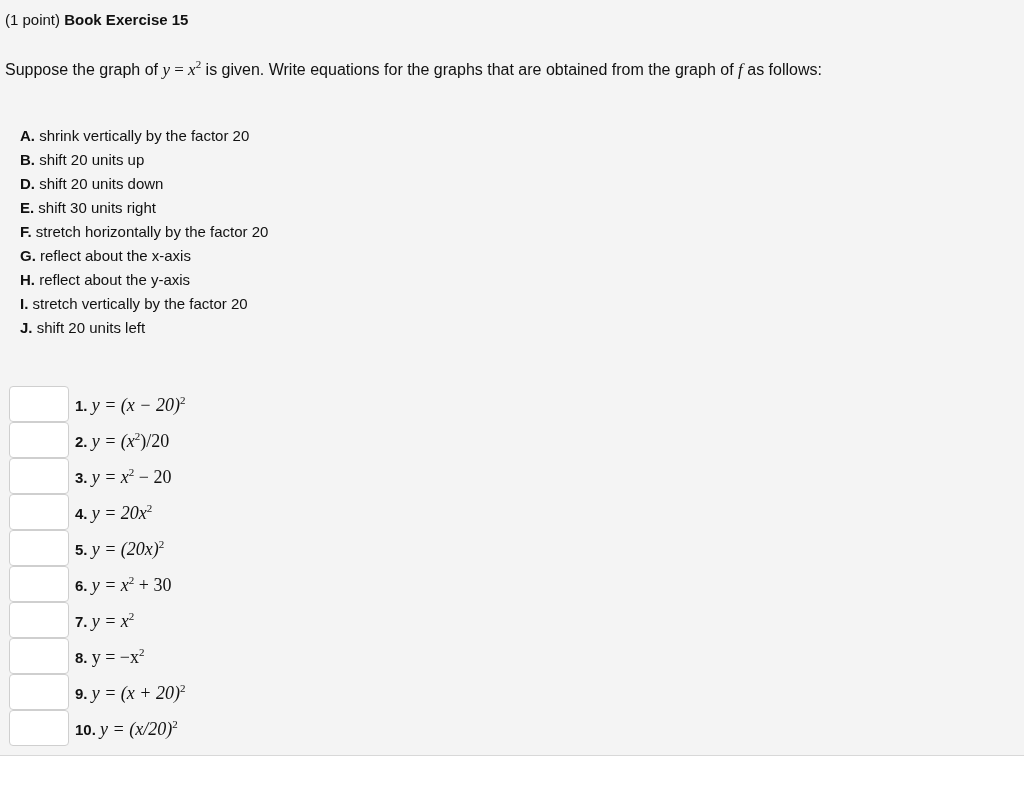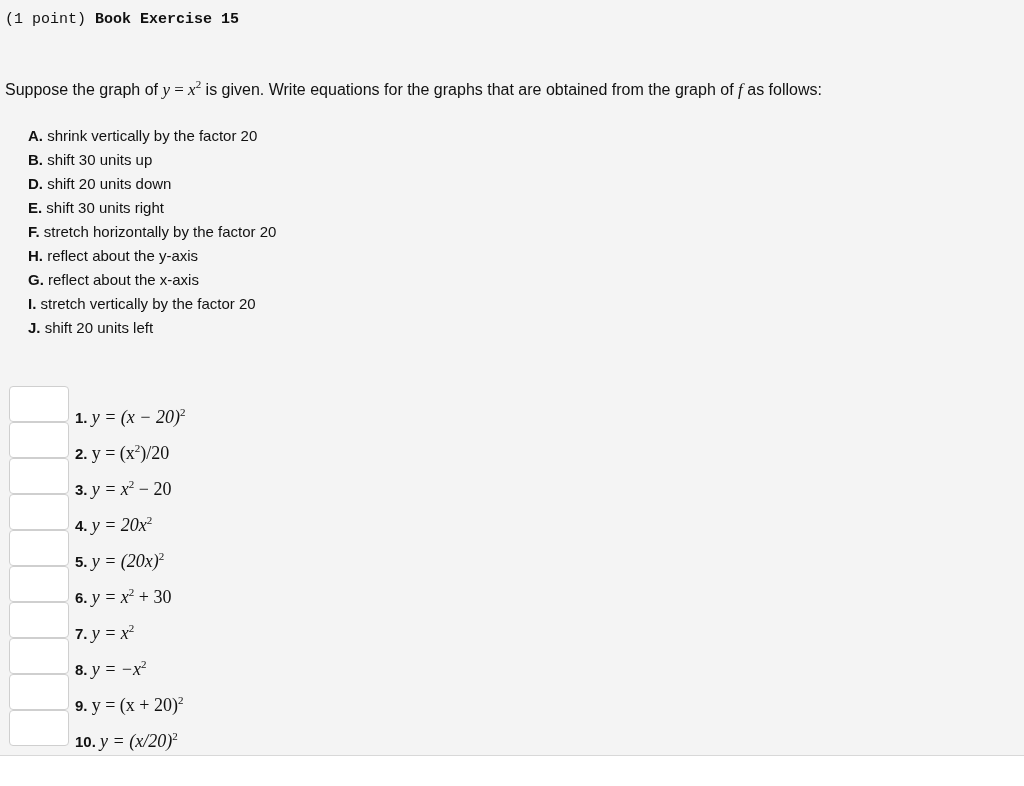--- a/index.html
+++ b/index.html
@@ -19,40 +19,38 @@
     background: #f4f4f4;
     border-bottom: 1px solid #d8d8d8;
     font-family: "Liberation Sans", sans-serif;
     color: #111;
   }
   .header {
     position: absolute;
     left: 5px;
     top: 11px;
     font-size: 15px;
-    font-family: Liberation Mono, monospace;
   }
   .header .title { font-weight: bold; }
   .intro {
     position: absolute;
     left: 5px;
     top: 60px;
     font-size: 16px;
     white-space: nowrap;
-    margin-top: 20px;
   }
   .math {
     font-family: "Liberation Serif", "DejaVu Serif", serif;
     font-size: 17px;
   }
   .math i { font-style: italic; }
   .math sup { font-size: 11px; vertical-align: 7px; line-height: 0; }
   .options {
     position: absolute;
-    left: 28px;
+    left: 20px;
     top: 124px;
     font-size: 15px;
     line-height: 24px;
   }
   .options .opt-letter { font-weight: bold; }
   .answers {
     position: absolute;
     left: 9px;
     top: 386px;
   }
@@ -68,21 +66,21 @@
     width: 54px;
     height: 32px;
     background: #ffffff;
     border: 1px solid #cfcfcf;
     border-radius: 4px;
     box-sizing: content-box;
   }
   .answer-label {
     position: absolute;
     left: 66px;
-    top: 21px;
+    top: 9px;
     font-size: 15px;
     white-space: nowrap;
   }
   .answer-label .num { font-weight: bold; font-family: "Liberation Sans", sans-serif; }
   .answer-label .math { font-size: 18px; }
 </style>
 </head>
 <body>
 
 <div class="problem">
@@ -90,38 +88,38 @@
     <span>(1 point)</span>
     <span class="title">Book Exercise 15</span>
   </div>
 
   <div class="intro">
     <span>Suppose the graph of </span><span class="math"><i>y</i><span> = </span><i>x</i><sup>2</sup></span><span> is given. Write equations for the graphs that are obtained from the graph of </span><span class="math"><i>f</i></span><span> as follows:</span>
   </div>
 
   <div class="options" id="options">
       <div><span class="opt-letter">A.</span> <span>shrink vertically by the factor 20</span></div>
-      <div><span class="opt-letter">B.</span> <span>shift 30 units up</span></div>
+      <div><span class="opt-letter">B.</span> <span>shift 20 units up</span></div>
       <div><span class="opt-letter">D.</span> <span>shift 20 units down</span></div>
       <div><span class="opt-letter">E.</span> <span>shift 30 units right</span></div>
       <div><span class="opt-letter">F.</span> <span>stretch horizontally by the factor 20</span></div>
+      <div><span class="opt-letter">G.</span> <span>reflect about the x-axis</span></div>
       <div><span class="opt-letter">H.</span> <span>reflect about the y-axis</span></div>
-      <div><span class="opt-letter">G.</span> <span>reflect about the x-axis</span></div>
       <div><span class="opt-letter">I.</span> <span>stretch vertically by the factor 20</span></div>
       <div><span class="opt-letter">J.</span> <span>shift 20 units left</span></div>
     </div>
 
   <div class="answers" id="answers">
       <div class="answer-row">
         <input type="text" class="answer-box" value="" style="">
         <div class="answer-label"><span class="num">1.</span> <span class="math"><span style="font-style: italic;">y = (x − 20)</span><sup>2</sup><span></span></span></div>
       </div>
       <div class="answer-row">
         <input type="text" class="answer-box" value="" style="">
-        <div class="answer-label"><span class="num">2.</span> <span class="math"><span style="">y = (x</span><sup>2</sup><span>)/20</span></span></div>
+        <div class="answer-label"><span class="num">2.</span> <span class="math"><span style="font-style: italic;">y = (x</span><sup>2</sup><span>)/20</span></span></div>
       </div>
       <div class="answer-row">
         <input type="text" class="answer-box" value="" style="">
         <div class="answer-label"><span class="num">3.</span> <span class="math"><span style="font-style: italic;">y = x</span><sup>2</sup><span> − 20</span></span></div>
       </div>
       <div class="answer-row">
         <input type="text" class="answer-box" value="" style="">
         <div class="answer-label"><span class="num">4.</span> <span class="math"><span style="font-style: italic;">y = 20x</span><sup>2</sup><span></span></span></div>
       </div>
       <div class="answer-row">
@@ -131,24 +129,24 @@
       <div class="answer-row">
         <input type="text" class="answer-box" value="" style="">
         <div class="answer-label"><span class="num">6.</span> <span class="math"><span style="font-style: italic;">y = x</span><sup>2</sup><span> + 30</span></span></div>
       </div>
       <div class="answer-row">
         <input type="text" class="answer-box" value="" style="">
         <div class="answer-label"><span class="num">7.</span> <span class="math"><span style="font-style: italic;">y = x</span><sup>2</sup><span></span></span></div>
       </div>
       <div class="answer-row">
         <input type="text" class="answer-box" value="" style="">
-        <div class="answer-label"><span class="num">8.</span> <span class="math"><span style="font-style: italic;">y = −x</span><sup>2</sup><span></span></span></div>
+        <div class="answer-label"><span class="num">8.</span> <span class="math"><span style="">y = −x</span><sup>2</sup><span></span></span></div>
       </div>
       <div class="answer-row">
         <input type="text" class="answer-box" value="" style="">
-        <div class="answer-label"><span class="num">9.</span> <span class="math"><span style=" text-align: center;">y = (x + 20)</span><sup>2</sup><span></span></span></div>
+        <div class="answer-label"><span class="num">9.</span> <span class="math"><span style="font-style: italic; text-align: center;">y = (x + 20)</span><sup>2</sup><span></span></span></div>
       </div>
       <div class="answer-row">
         <input type="text" class="answer-box" value="" style="">
         <div class="answer-label"><span class="num">10.</span> <span class="math"><span style="font-style: italic;">y = (x/20)</span><sup>2</sup><span></span></span></div>
       </div>
     </div>
 </div>
 
 </body></html>

